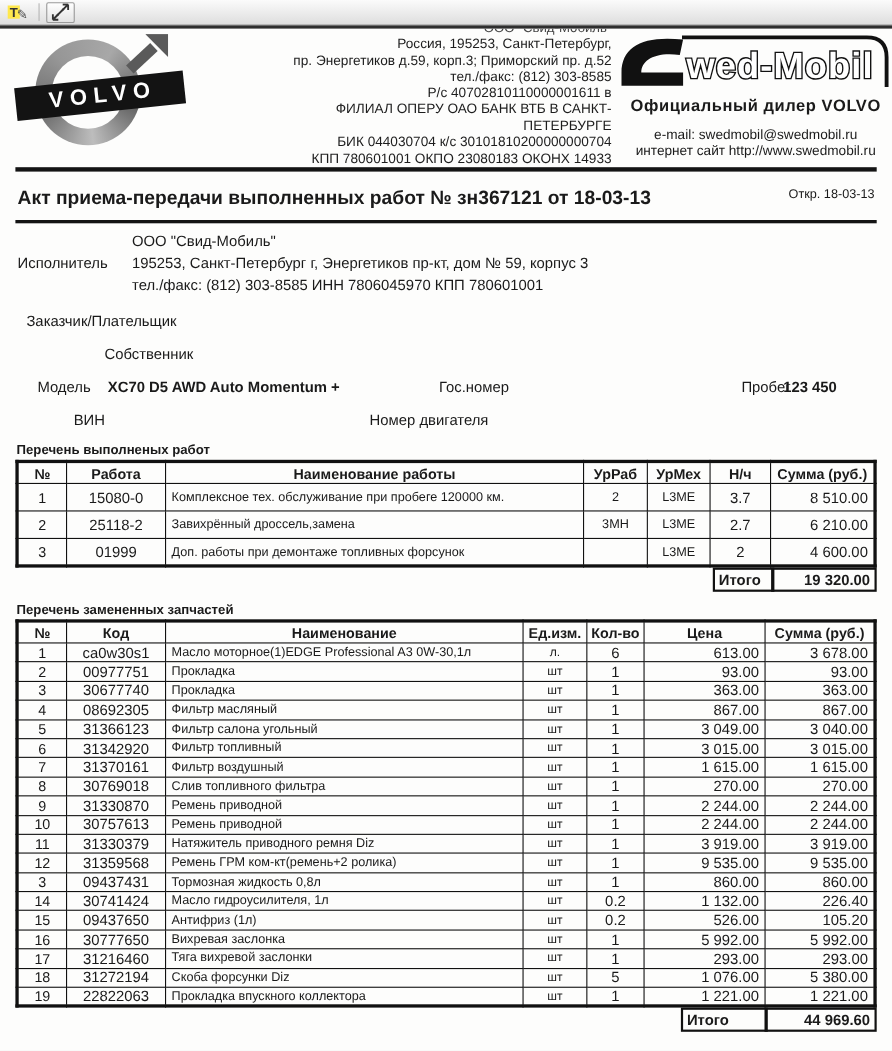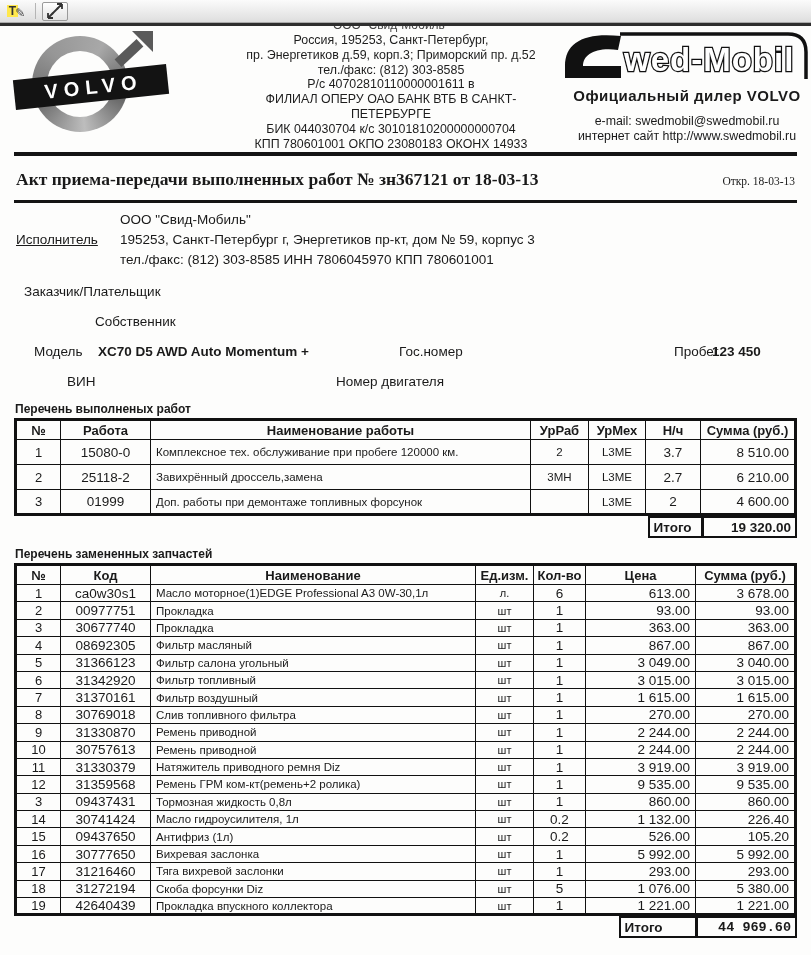--- a/index.html
+++ b/index.html
@@ -51,36 +51,36 @@
   }
   .v-ring::after { content: ""; position: absolute; inset: 15px; border-radius: 50%; background: #fdfdfc; }
   .v-arrow-shaft { position: absolute; left: 98px; top: 16px; width: 30px; height: 10px; background: #5a5a5a; transform: rotate(-43deg); }
   .v-arrow-head { position: absolute; left: 116px; top: -1px; width: 21px; height: 21px; background: #5a5a5a; clip-path: polygon(0 0, 100% 0, 100% 100%); }
   .v-banner {
     position: absolute; left: -2px; top: 40px; width: 154px; height: 30px; background: #131313;
     transform: rotate(-6deg);
     display: flex; align-items: center; justify-content: center;
     color: #fff; font-weight: bold; font-size: 20px; letter-spacing: 6px; padding-left: 5px;
   }
-  .lh-center { position: absolute; left: 212px; top: 0; width: 330px; text-align: center; }
+  .lh-center { position: absolute; left: 212px; top: 0; width: 330px; text-align: right; }
   .lh-cut { height: 7px; overflow: hidden; }
   .lh-cut span { display: block; margin-top: -8px; font-size: 12px; color: #444; }
   .lh-line { font-size: 12.4px; line-height: 14.8px; color: #1d1d1d; }
   .lh-right { position: absolute; left: 548px; top: 4px; width: 250px; text-align: center; }
   .dealer-line { font-weight: bold; font-size: 15px; margin-top: 1px; text-align: center; letter-spacing: 0.5px; }
   .contact-lines { margin-top: 10px; font-size: 12.4px; line-height: 15px; }
   .rule { background: #141414; height: 4px; }
   .rule.thin { height: 3px; }
   
-  .title-row { display: flex; align-items: center; padding: 13px 2px 10px 2px; font-family: Liberation Serif, serif; }
+  .title-row { display: flex; align-items: flex-start; padding: 13px 2px 10px 2px; }
   .doc-title { font-weight: bold; font-size: 17.5px; }
   .doc-open { margin-left: auto; font-size: 11.5px; padding-top: 2px; white-space: nowrap; }
   
   .executor { position: relative; margin-top: 7px; font-size: 13.5px; line-height: 20px; }
-  .executor-label { position: absolute; left: 2px; top: 20px; text-decoration: underline; }
+  .executor-label { position: absolute; left: 2px; top: 20px; }
   .executor-lines { margin-left: 106px; }
   
   .row { position: relative; height: 18px; font-size: 13.5px; }
   .row .at { position: absolute; white-space: nowrap; }
   .bold { font-weight: bold; }
   
   .tbl-caption { font-weight: bold; font-size: 12px; margin: 0 0 2px 1px; }
   table { border-collapse: collapse; table-layout: fixed; width: 782px; border: 3px solid #111; }
   th, td { border: 1.8px solid #111; overflow: hidden; white-space: nowrap; padding: 0 3px; }
   th { font-size: 13px; font-weight: bold; text-align: center; height: 20px; }
@@ -99,21 +99,21 @@
   .total-label, .total-value {
     border: 2.5px solid #111; height: 22px; line-height: 17px;
     font-weight: bold; font-size: 13.5px; padding: 0 4px;
     display: flex; align-items: center;
   }
   .total-label { justify-content: flex-start; }
   .total-value { justify-content: flex-end; margin-left: -2.5px; }
   .w-total-label { width: 56px; }
   .w-total-value { width: 96px; }
   .p-total-label { width: 79px; }
-  .p-total-value { width: 102px; font-family: Liberation Mono, monospace; }
+  .p-total-value { width: 102px; }
   .mt10 { margin-top: 10px; } .mt12 { margin-top: 12px; } .mt14 { margin-top: 14px; }
 </style>
 </head>
 <body>
 
 <div class="toolbar">
   <div class="tb-btn" title="Text tool">
     <span class="t-glyph">T</span>
     <span class="pencil-glyph">✎</span>
   </div>
@@ -438,21 +438,21 @@
           <td class="c-num">18</td>
           <td class="c-code">31272194</td>
           <td class="c-name">Скоба форсунки Diz</td>
           <td class="c-unit">шт</td>
           <td class="c-qty">5</td>
           <td class="c-money">1 076.00</td>
           <td class="c-money">5 380.00</td>
         </tr>
         <tr>
           <td class="c-num">19</td>
-          <td class="c-code">42640439</td>
+          <td class="c-code">22822063</td>
           <td class="c-name">Прокладка впускного коллектора</td>
           <td class="c-unit">шт</td>
           <td class="c-qty">1</td>
           <td class="c-money">1 221.00</td>
           <td class="c-money">1 221.00</td>
         </tr>
       </tbody>
   </table>
   <div class="total-strip">
     <div class="total-label p-total-label">Итого</div>

